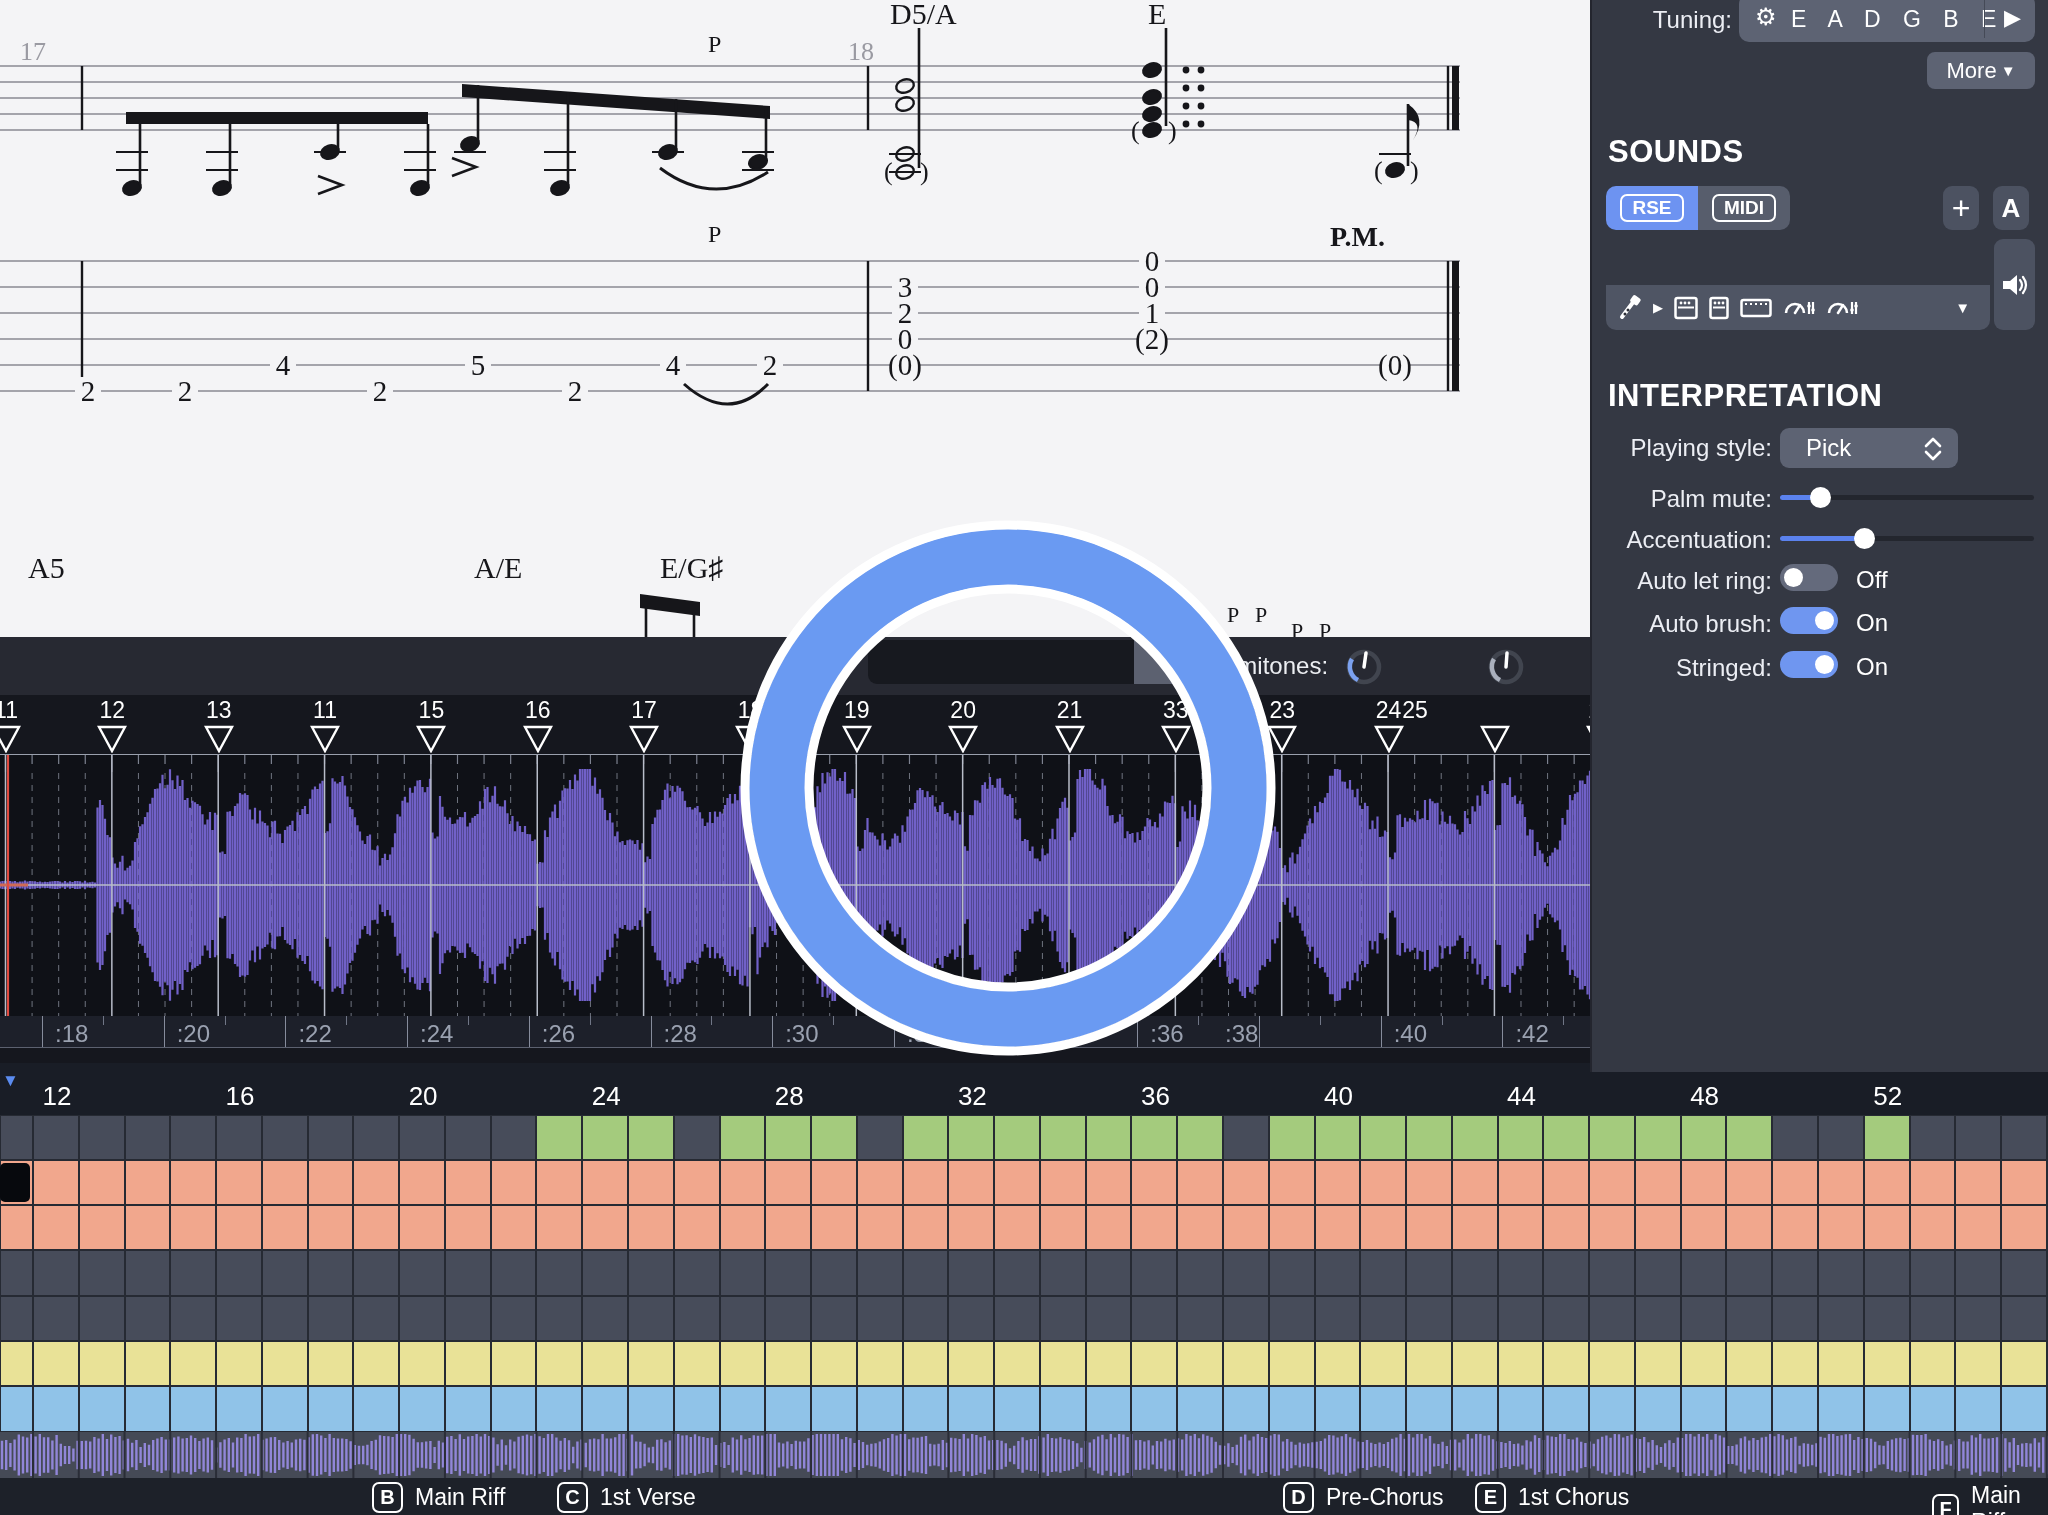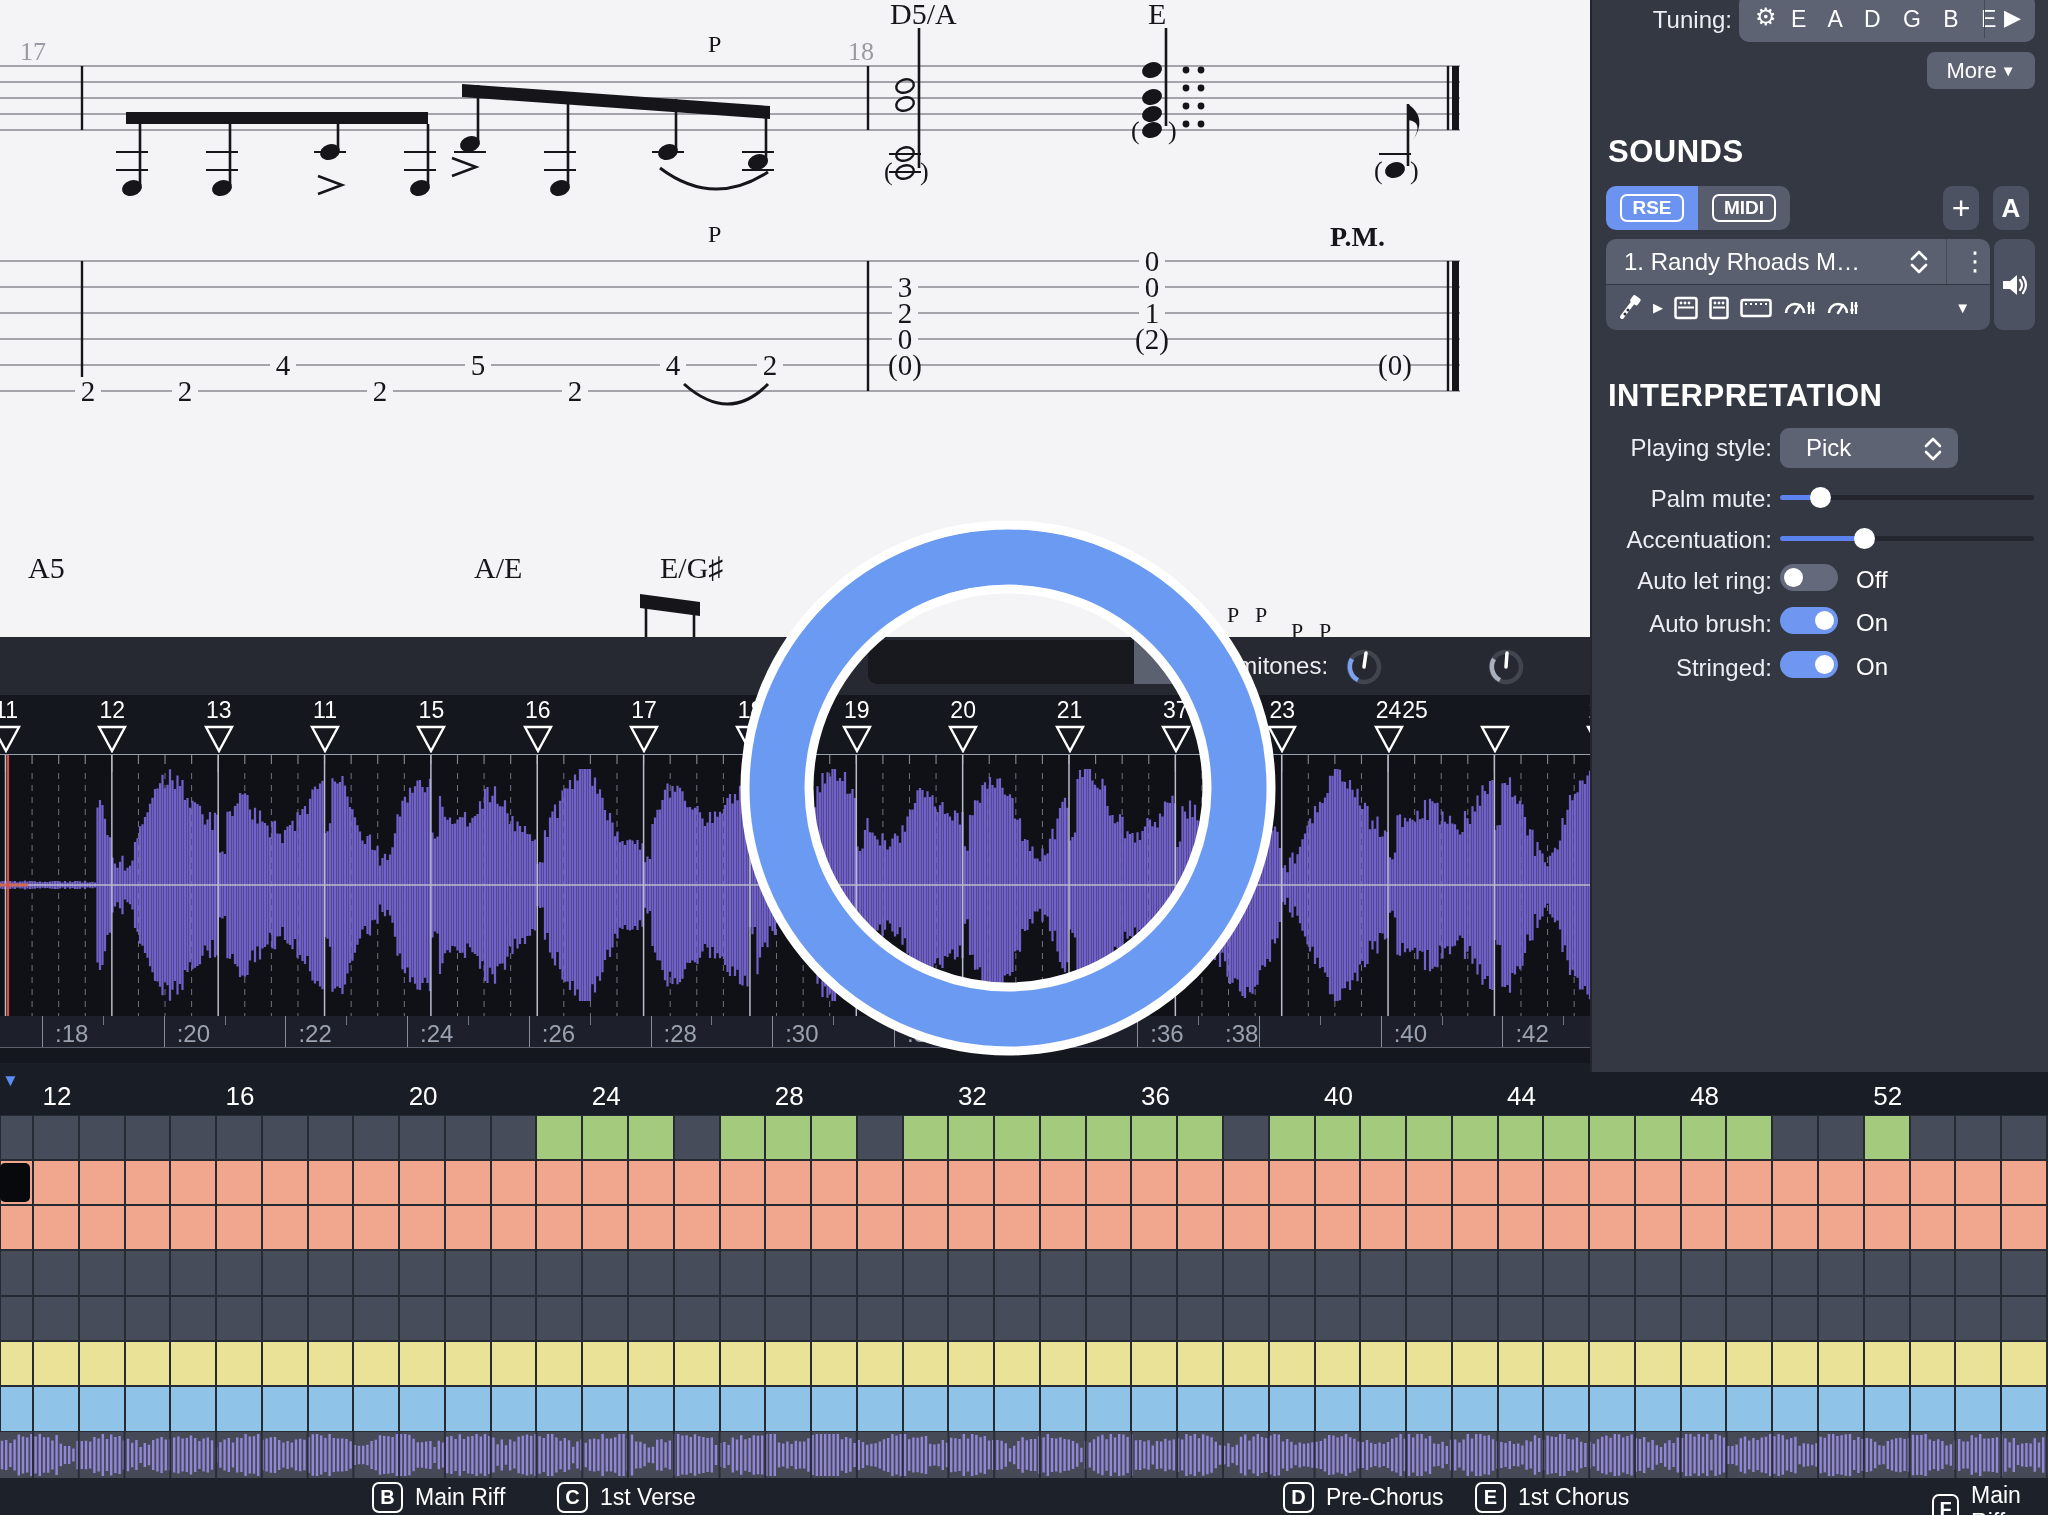--- a/index.html
+++ b/index.html
@@ -259,21 +259,21 @@
           <polygon points="2,2 28,2 15,26" fill="none" stroke="#fff" stroke-width="2.4"></polygon>
         </svg>
         <div class="rnum" style="left: 963.15px; position: absolute;">20</div>
         <svg width="30" height="28" style="position: absolute; left: 948.15px; top: 30px;">
           <polygon points="2,2 28,2 15,26" fill="none" stroke="#fff" stroke-width="2.4"></polygon>
         </svg>
         <div class="rnum" style="left: 1069.5px; position: absolute;">21</div>
         <svg width="30" height="28" style="position: absolute; left: 1054.5px; top: 30px;">
           <polygon points="2,2 28,2 15,26" fill="none" stroke="#fff" stroke-width="2.4"></polygon>
         </svg>
-        <div class="rnum" style="left: 1175.85px; position: absolute;">37</div>
+        <div class="rnum" style="left: 1175.85px; position: absolute;">33</div>
         <svg width="30" height="28" style="position: absolute; left: 1160.85px; top: 30px;">
           <polygon points="2,2 28,2 15,26" fill="none" stroke="#fff" stroke-width="2.4"></polygon>
         </svg>
         <div class="rnum" style="left: 1282.2px; position: absolute;">23</div>
         <svg width="30" height="28" style="position: absolute; left: 1267.2px; top: 30px;">
           <polygon points="2,2 28,2 15,26" fill="none" stroke="#fff" stroke-width="2.4"></polygon>
         </svg>
         <div class="rnum" style="left: 1388.55px; position: absolute;">24</div>
         <svg width="30" height="28" style="position: absolute; left: 1373.55px; top: 30px;">
           <polygon points="2,2 28,2 15,26" fill="none" stroke="#fff" stroke-width="2.4"></polygon>
@@ -894,28 +894,20 @@
         <span class="badge">MIDI</span>
       </div>
     </div>
     <div class="sq" style="left:351px;top:186px;width:36px;height:44px;font-size:32px;">
         <span>+</span>
       </div>
     <div class="sq" style="left:401px;top:186px;width:36px;height:44px;font-size:26px;font-weight:bold;">
         <span>A</span>
       </div>
 
-    <div class="track-sel" style="position:absolute;left:14px;top:239px;width:384px;height:45px;border-radius:10px 10px 0 0;">
-      <span style="position:absolute;left:18px;top:9px;font-size:24px;font-family:'Liberation Sans',sans-serif;">1. Randy Rhoads M…</span>
-      <svg style="position:absolute;left:302px;top:10px;" width="22" height="26">
-        <path d="M4 10 L11 3 L18 10 M4 16 L11 23 L18 16" stroke="#fff" stroke-width="2.6" fill="none" stroke-linecap="round" stroke-linejoin="round"></path>
-      </svg>
-      <div style="position:absolute;left:340px;top:0;width:1px;height:45px;background:#454a57;"></div>
-      <span style="position:absolute;left:356px;top:7px;font-size:26px;">⋮</span>
-    </div>
     <div class="sq" style="left:402px;top:239px;width:41px;height:91px;">
       <svg width="30" height="26">
         <polygon points="3,9 10,9 17,3 17,23 10,17 3,17" fill="#fff"></polygon>
         <path d="M20 8 Q24 13 20 18 M23 5 Q29 13 23 21" stroke="#fff" stroke-width="2.2" fill="none" stroke-linecap="round"></path>
       </svg>
     </div>
     <div class="abs" style="left:14px;top:285px;width:384px;height:45px;background:#4f5564;border-radius:0 0 10px 10px;display:flex;align-items:center;gap:11px;padding-left:12px;box-sizing:border-box;">
       <svg width="24" height="26">
         <path d="M4 22 L16 6" stroke="#fff" stroke-width="4" stroke-linecap="round"></path>
         <rect x="13" y="1" width="9" height="8" rx="2" fill="#fff" transform="rotate(35 17 5)"></rect>

